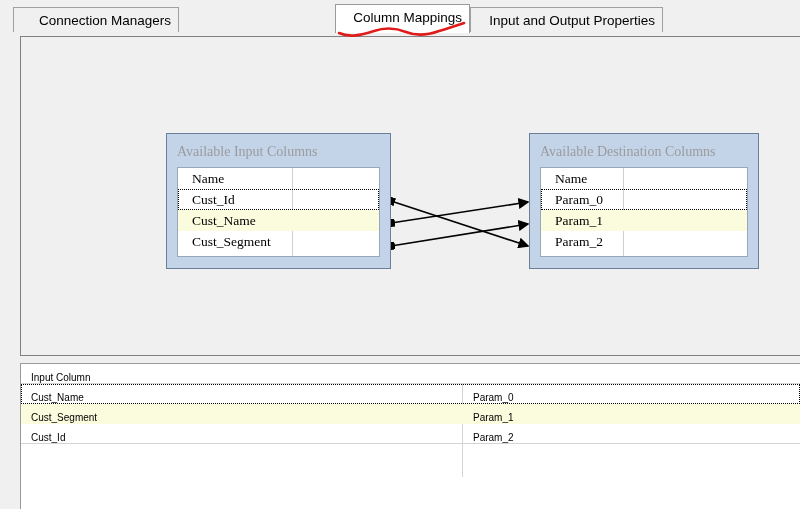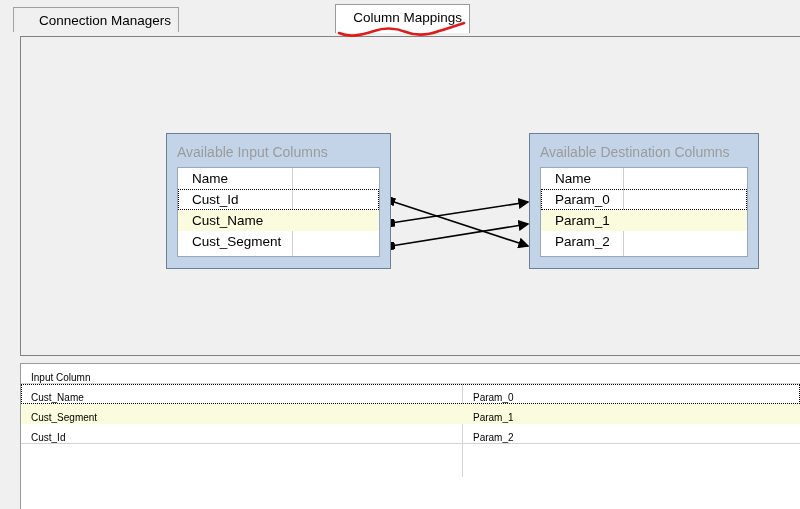--- a/index.html
+++ b/index.html
@@ -71,20 +71,21 @@
     background: #f0f0f0;
   }
 
   
   .map-box {
     position: absolute;
     box-sizing: border-box;
     background: #c3d4e9;
     border: 1px solid #6b7f99;
     padding: 0;
+    font-family: Liberation Serif, serif;
   }
   .map-box-title {
     color: #9b9b9b;
     font-size: 14px;
     padding: 10px 0 7px 10px;
     white-space: nowrap;
   }
   .map-list {
     box-sizing: border-box;
     background: #ffffff;
@@ -186,20 +187,23 @@
 </style>
 </head>
 <body>
 
 <div id="tabstrip">
   <div class="tab" style="left:13px;width:166px;">
     <span>Connection Managers</span>
   </div>
   <div class="tab selected" style="left:335px;width:135px;">
     <span>Column Mappings</span>
+  </div>
+  <div class="tab" style="left:470px;width:193px;">
+    <span>Input and Output Properties</span>
   </div>
 </div>
 
 <svg id="tab-annotation" viewBox="0 0 132 18">
   <path d="M3,13 C14,18 25,15 38,11 C50,7 60,8 70,12 C80,16 92,15 103,11 C112,8 120,6 128,3" fill="none" stroke="#e01b1b" stroke-width="2.6" stroke-linecap="round"></path>
 </svg>
 
 <div id="diagram-panel">
 
   <svg id="connectors" viewBox="0 0 780 320">

